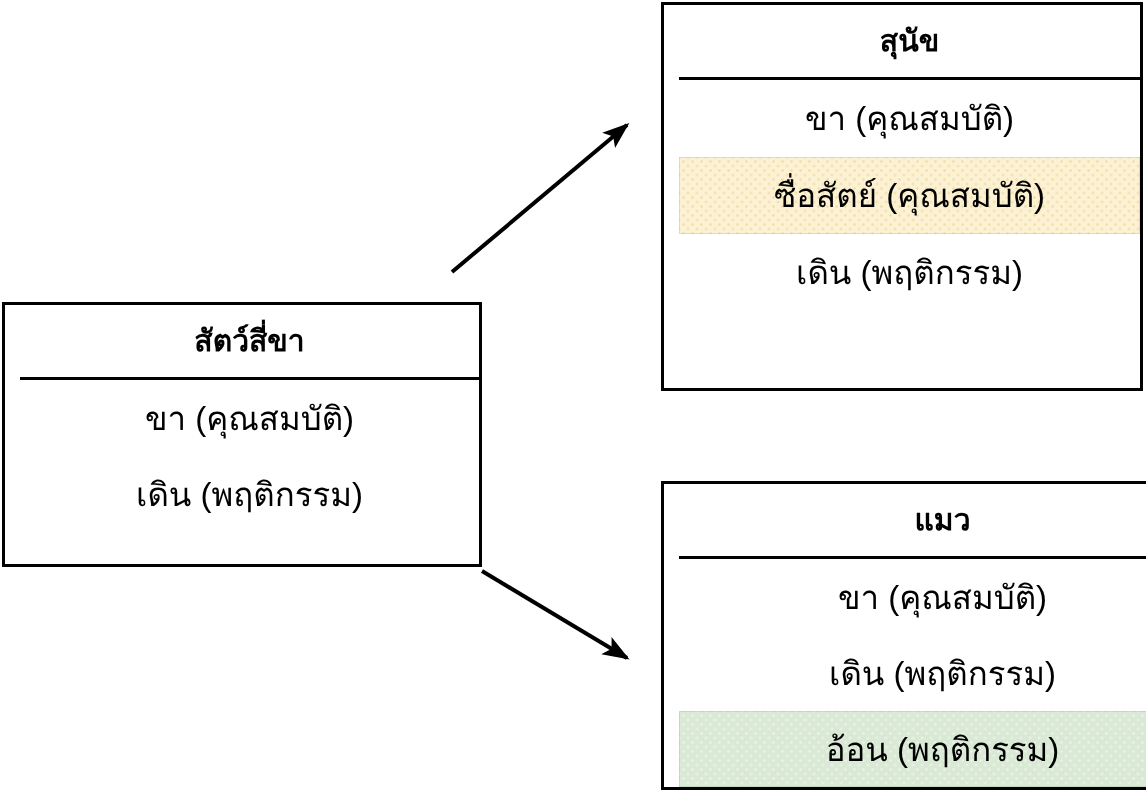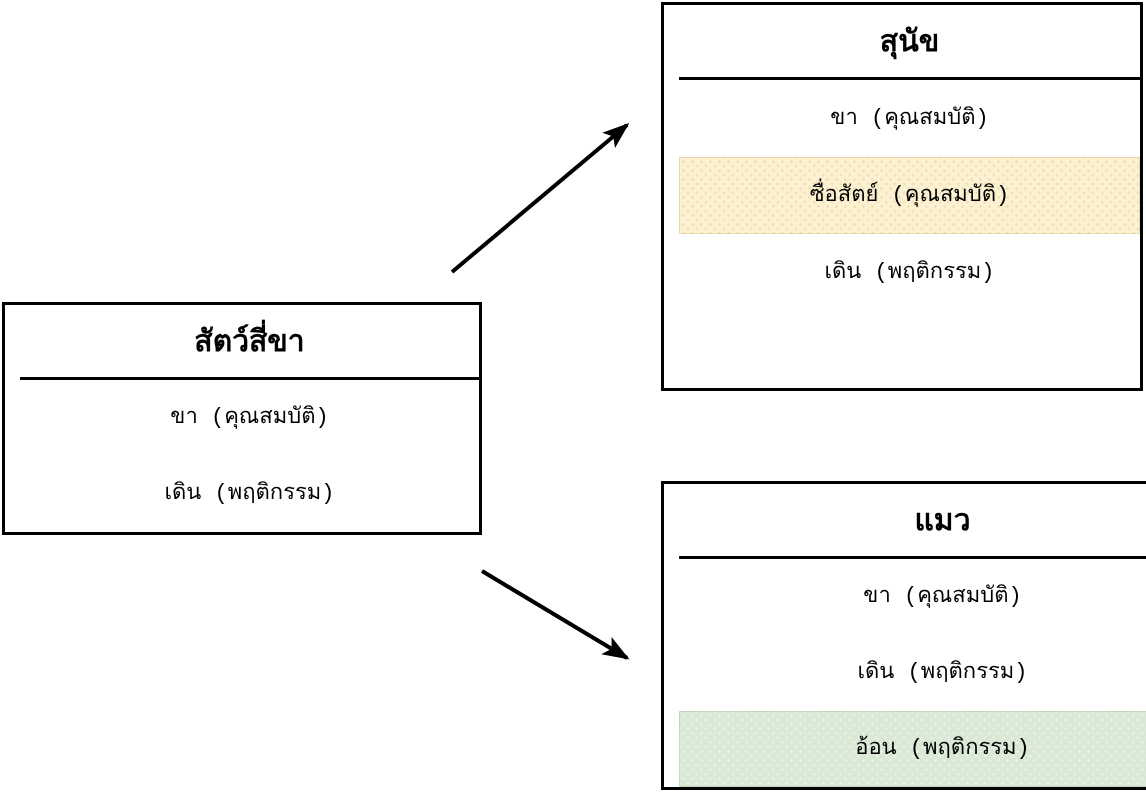--- a/index.html
+++ b/index.html
@@ -24,41 +24,40 @@
     height: 804px;
     pointer-events: none;
   }
   .class-box {
     position: absolute;
     border: 3px solid var(--border, #000);
     background: #ffffff;
     box-sizing: border-box;
     padding-left: 15px;
   }
-  .box-parent { left: 2px;   top: 302px; width: 480px; height: 233px; }
+  .box-parent { left: 2px;   top: 302px; width: 480px; height: 265px; }
   .box-dog    { left: 661px; top: 2px;   width: 482px; height: 389px; }
   .box-cat    { left: 661px; top: 481px; width: 548px; height: 309px; }
 
   .box-header {
     height: 72px;
     border-bottom: 3px solid var(--border, #000);
     display: flex;
     align-items: center;
     justify-content: center;
     font-weight: bold;
     font-size: 30px;
     line-height: 1;
   }
   .row {
     display: flex;
     align-items: center;
     justify-content: center;
-    font-size: 22px;
+    font-size: 33px;
     line-height: 1;
-    font-family: Liberation Mono, monospace;
   }
   .box-parent .row { height: 76px; }
   .box-dog .row    { height: 77px; }
   .box-cat .row    { height: 76px; }
 
   .hl-yellow {
     background-color: var(--highlight-yellow, #fcf1d3);
     background-image:
       radial-gradient(circle, #f1dfae 1.1px, rgba(0,0,0,0) 1.5px),
       radial-gradient(circle, #f1dfae 1.1px, rgba(0,0,0,0) 1.5px);

